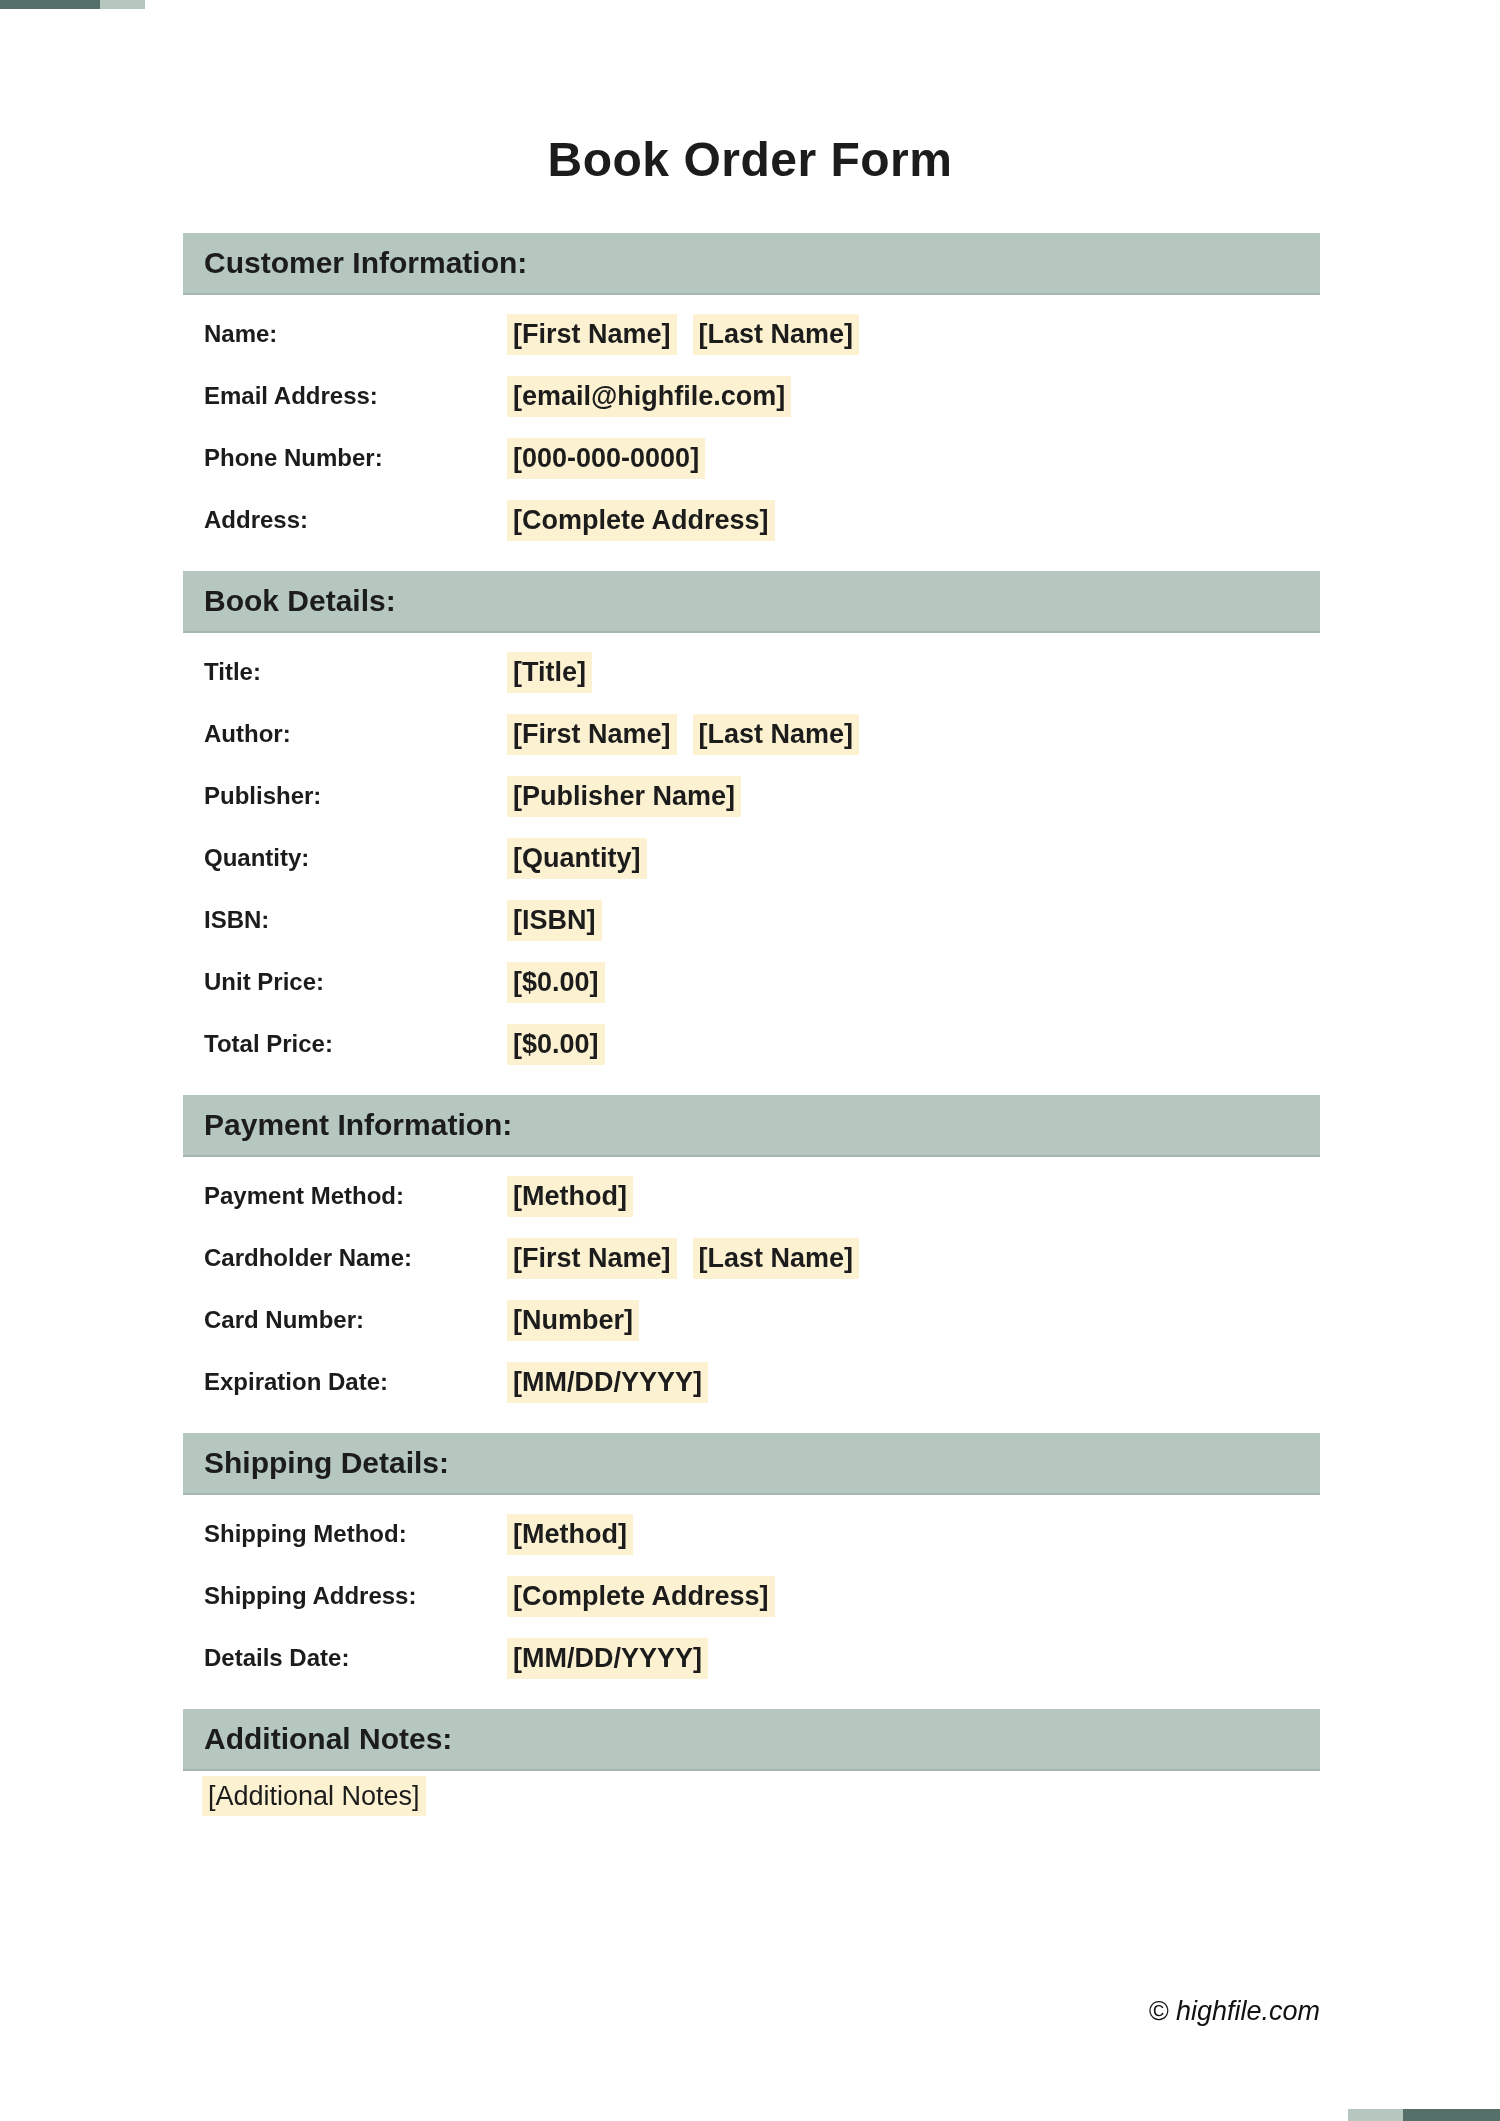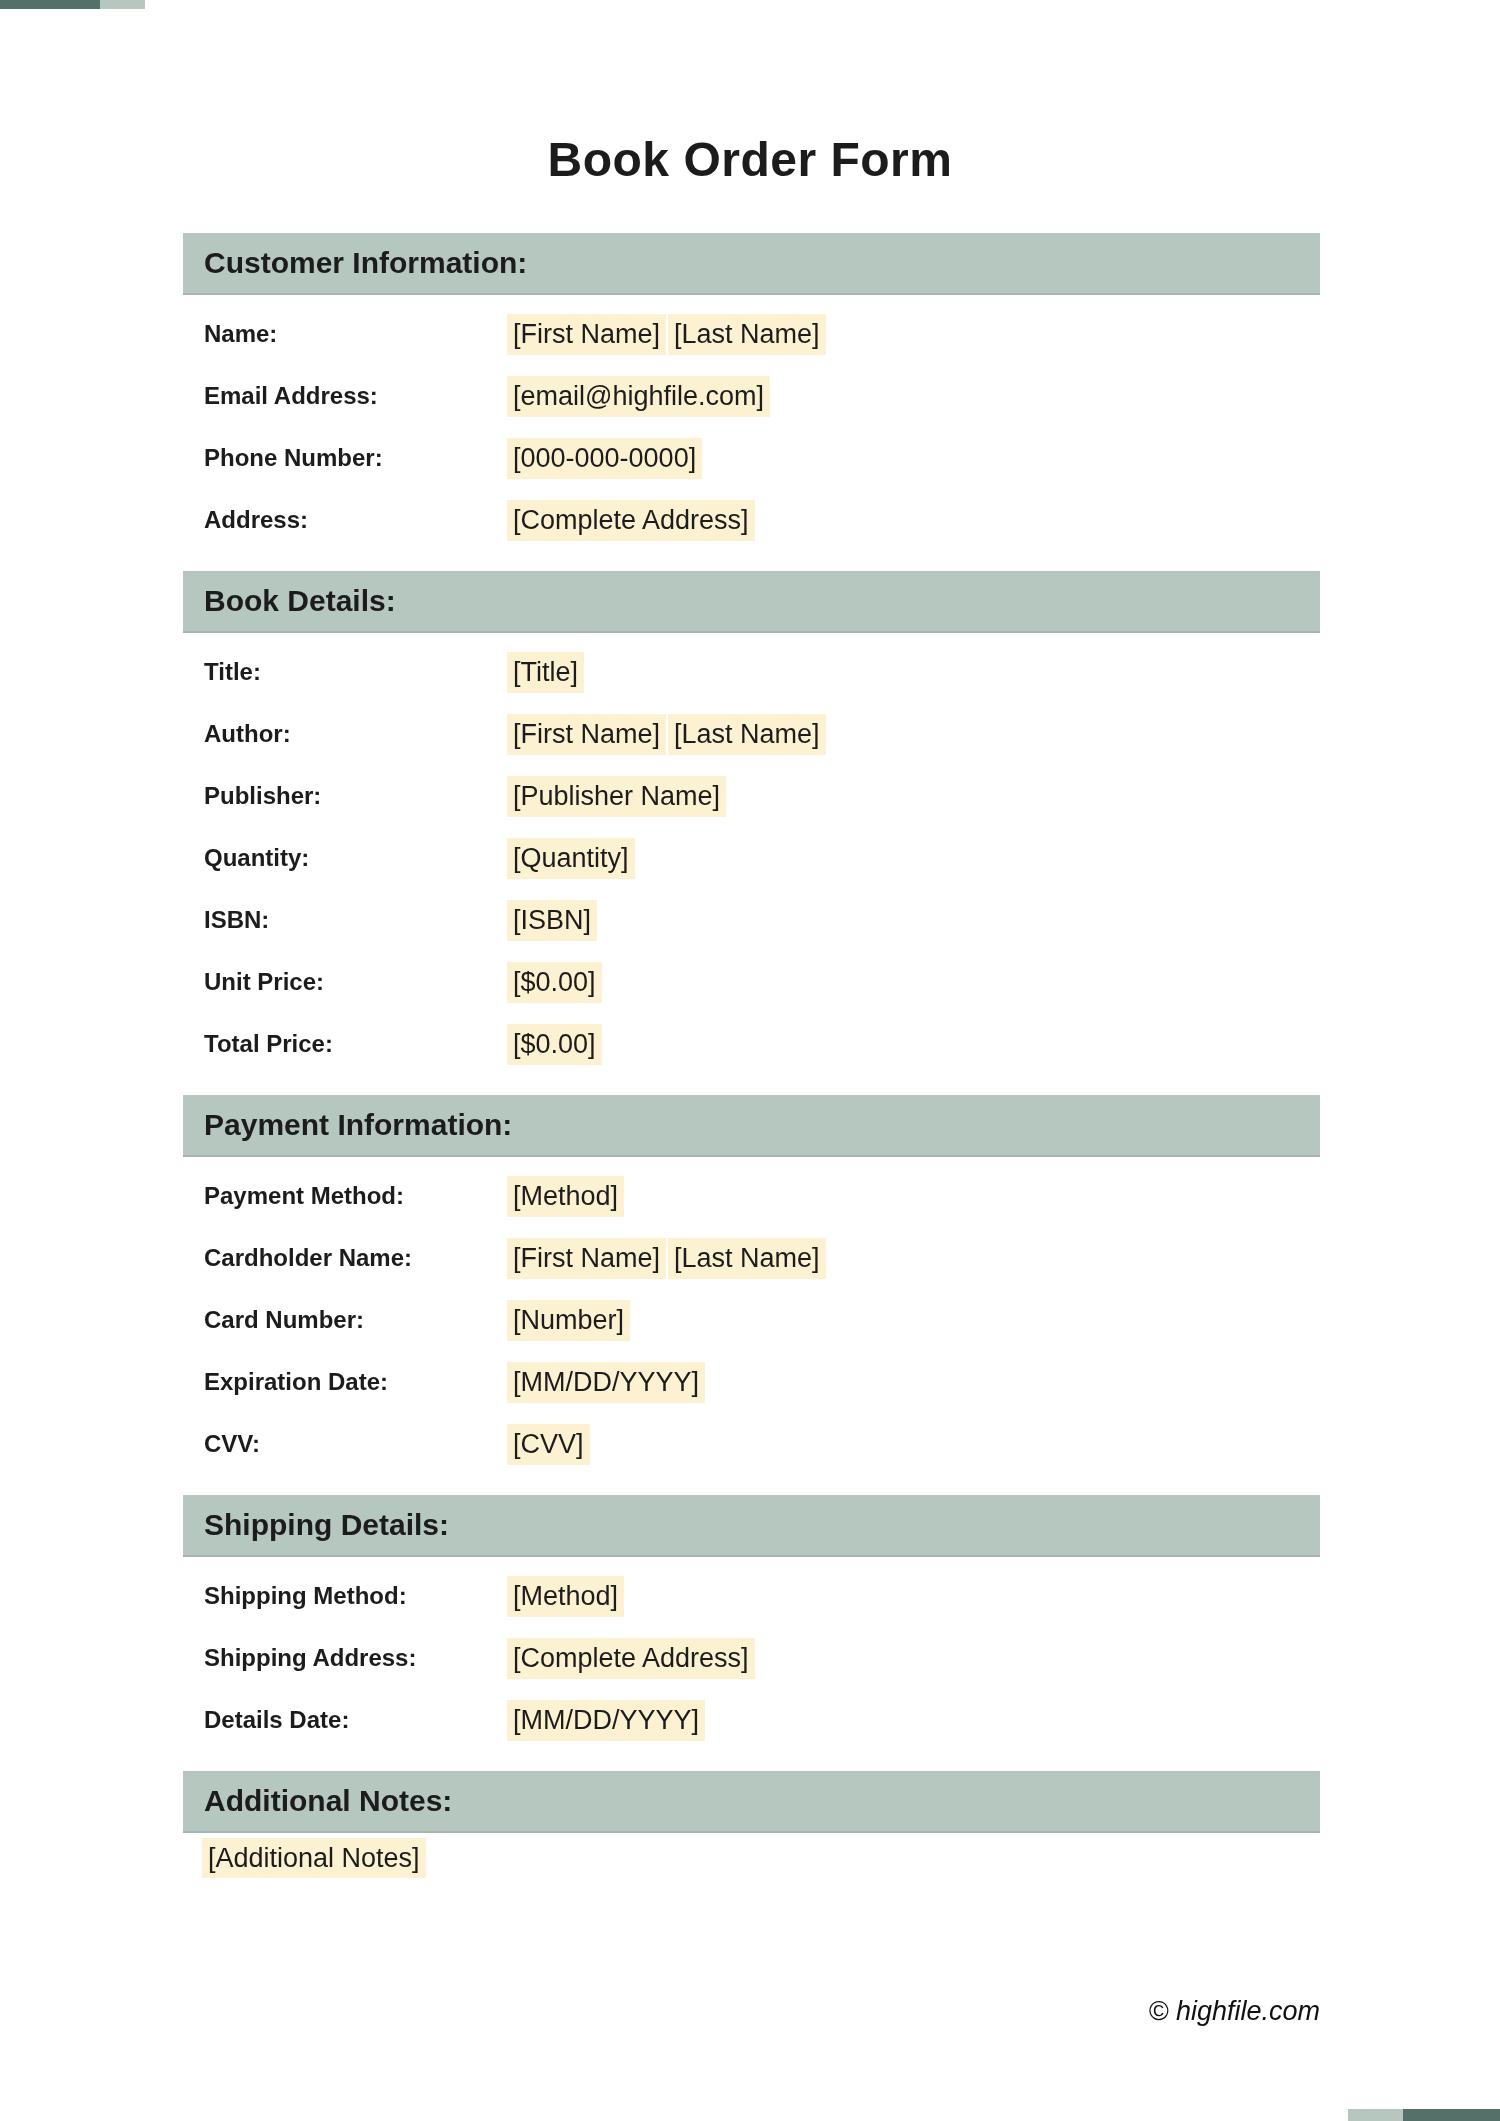--- a/index.html
+++ b/index.html
@@ -51,21 +51,21 @@
   }
   .rows { padding: 8px 0 12px; }
   .field-row { height: 62px; display: flex; align-items: center; }
   .field-label {
     width: 324px;
     padding-left: 21px;
     font-weight: bold;
     font-size: 24px;
     flex: none;
   }
-  .field-values { display: flex; gap: 2px; }
+  .field-values { display: flex; gap: 16px; font-weight: bold; }
   .placeholder {
     background: var(--highlight);
     font-size: 27px;
     padding: 5px 6px;
     white-space: nowrap;
     cursor: text;
   }
   .note-line { margin: 10px 0 4px 19px; }
 
   
@@ -192,26 +192,20 @@
           <span class="field-values">
             <span class="placeholder">[Number]</span>
           </span>
         </div>
         <div class="field-row">
           <span class="field-label">Expiration Date:</span>
           <span class="field-values">
             <span class="placeholder">[MM/DD/YYYY]</span>
           </span>
         </div>
-        <div class="field-row">
-          <span class="field-label">CVV:</span>
-          <span class="field-values">
-            <span class="placeholder">[CVV]</span>
-          </span>
-        </div>
       </div>
     </section>
     <section class="form-section">
       <div class="section-header">
         <span>Shipping Details:</span>
       </div>
       <div class="rows">
         <div class="field-row">
           <span class="field-label">Shipping Method:</span>
           <span class="field-values">

